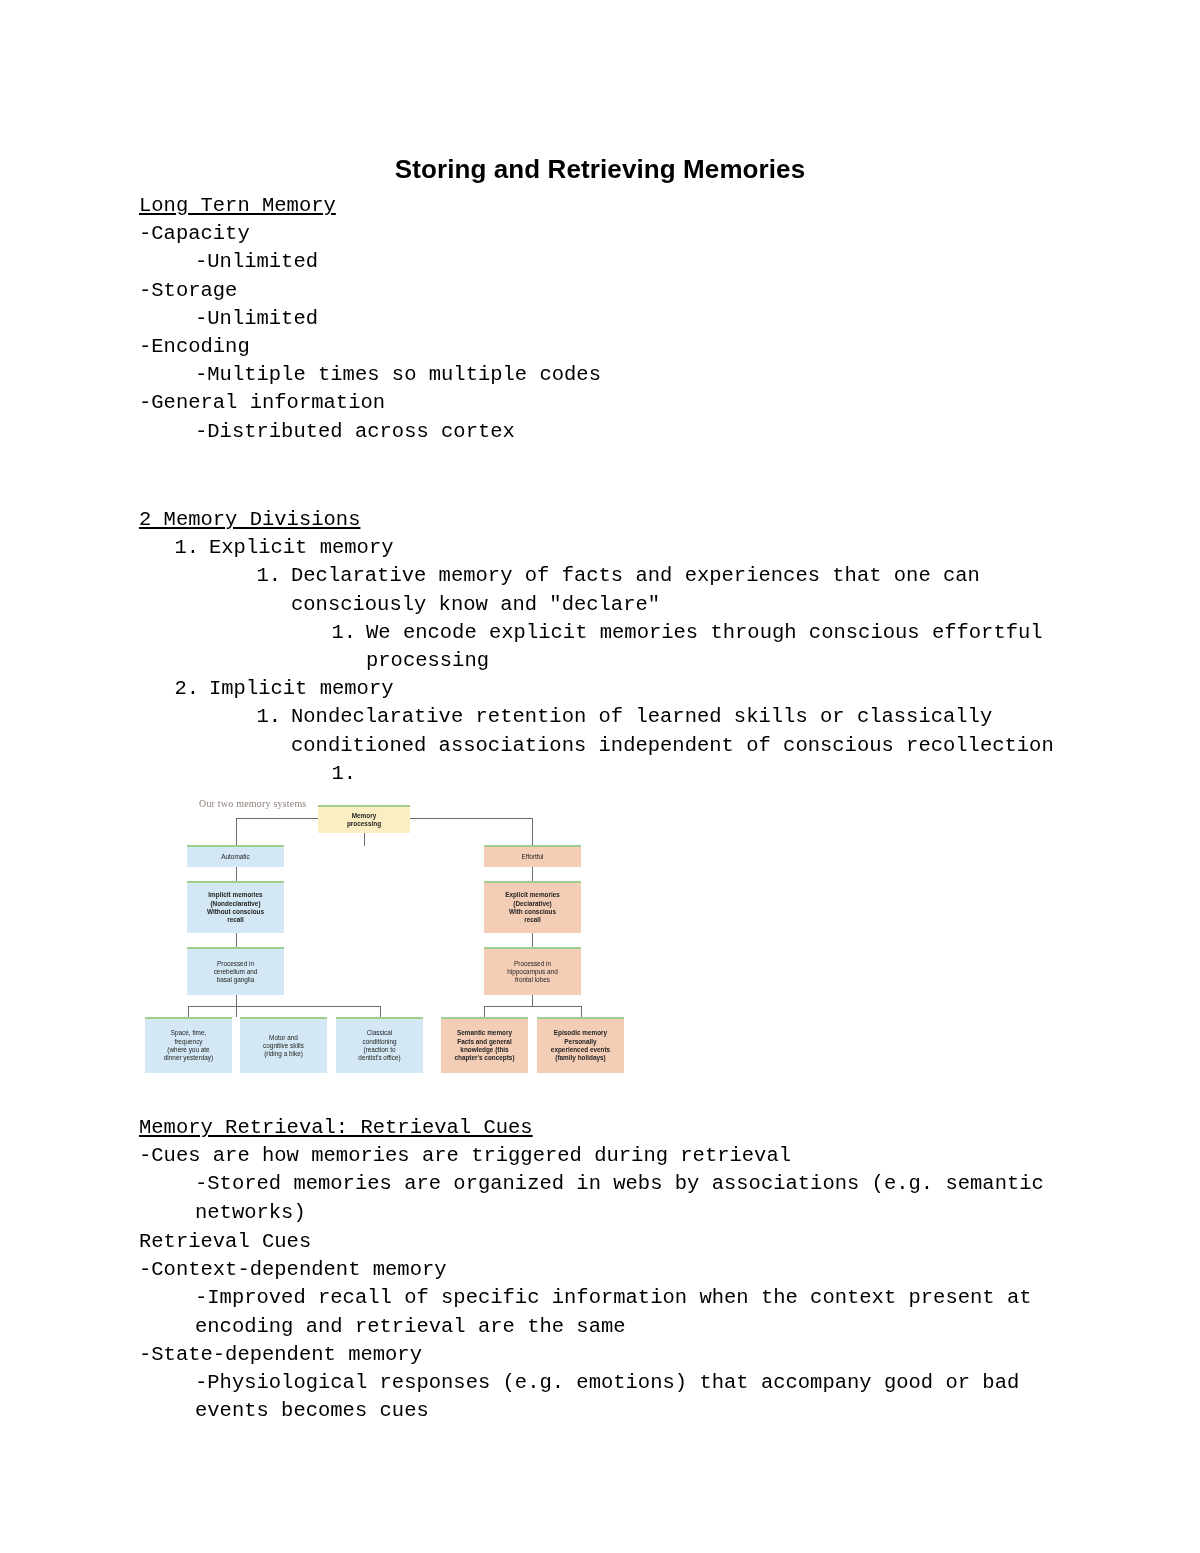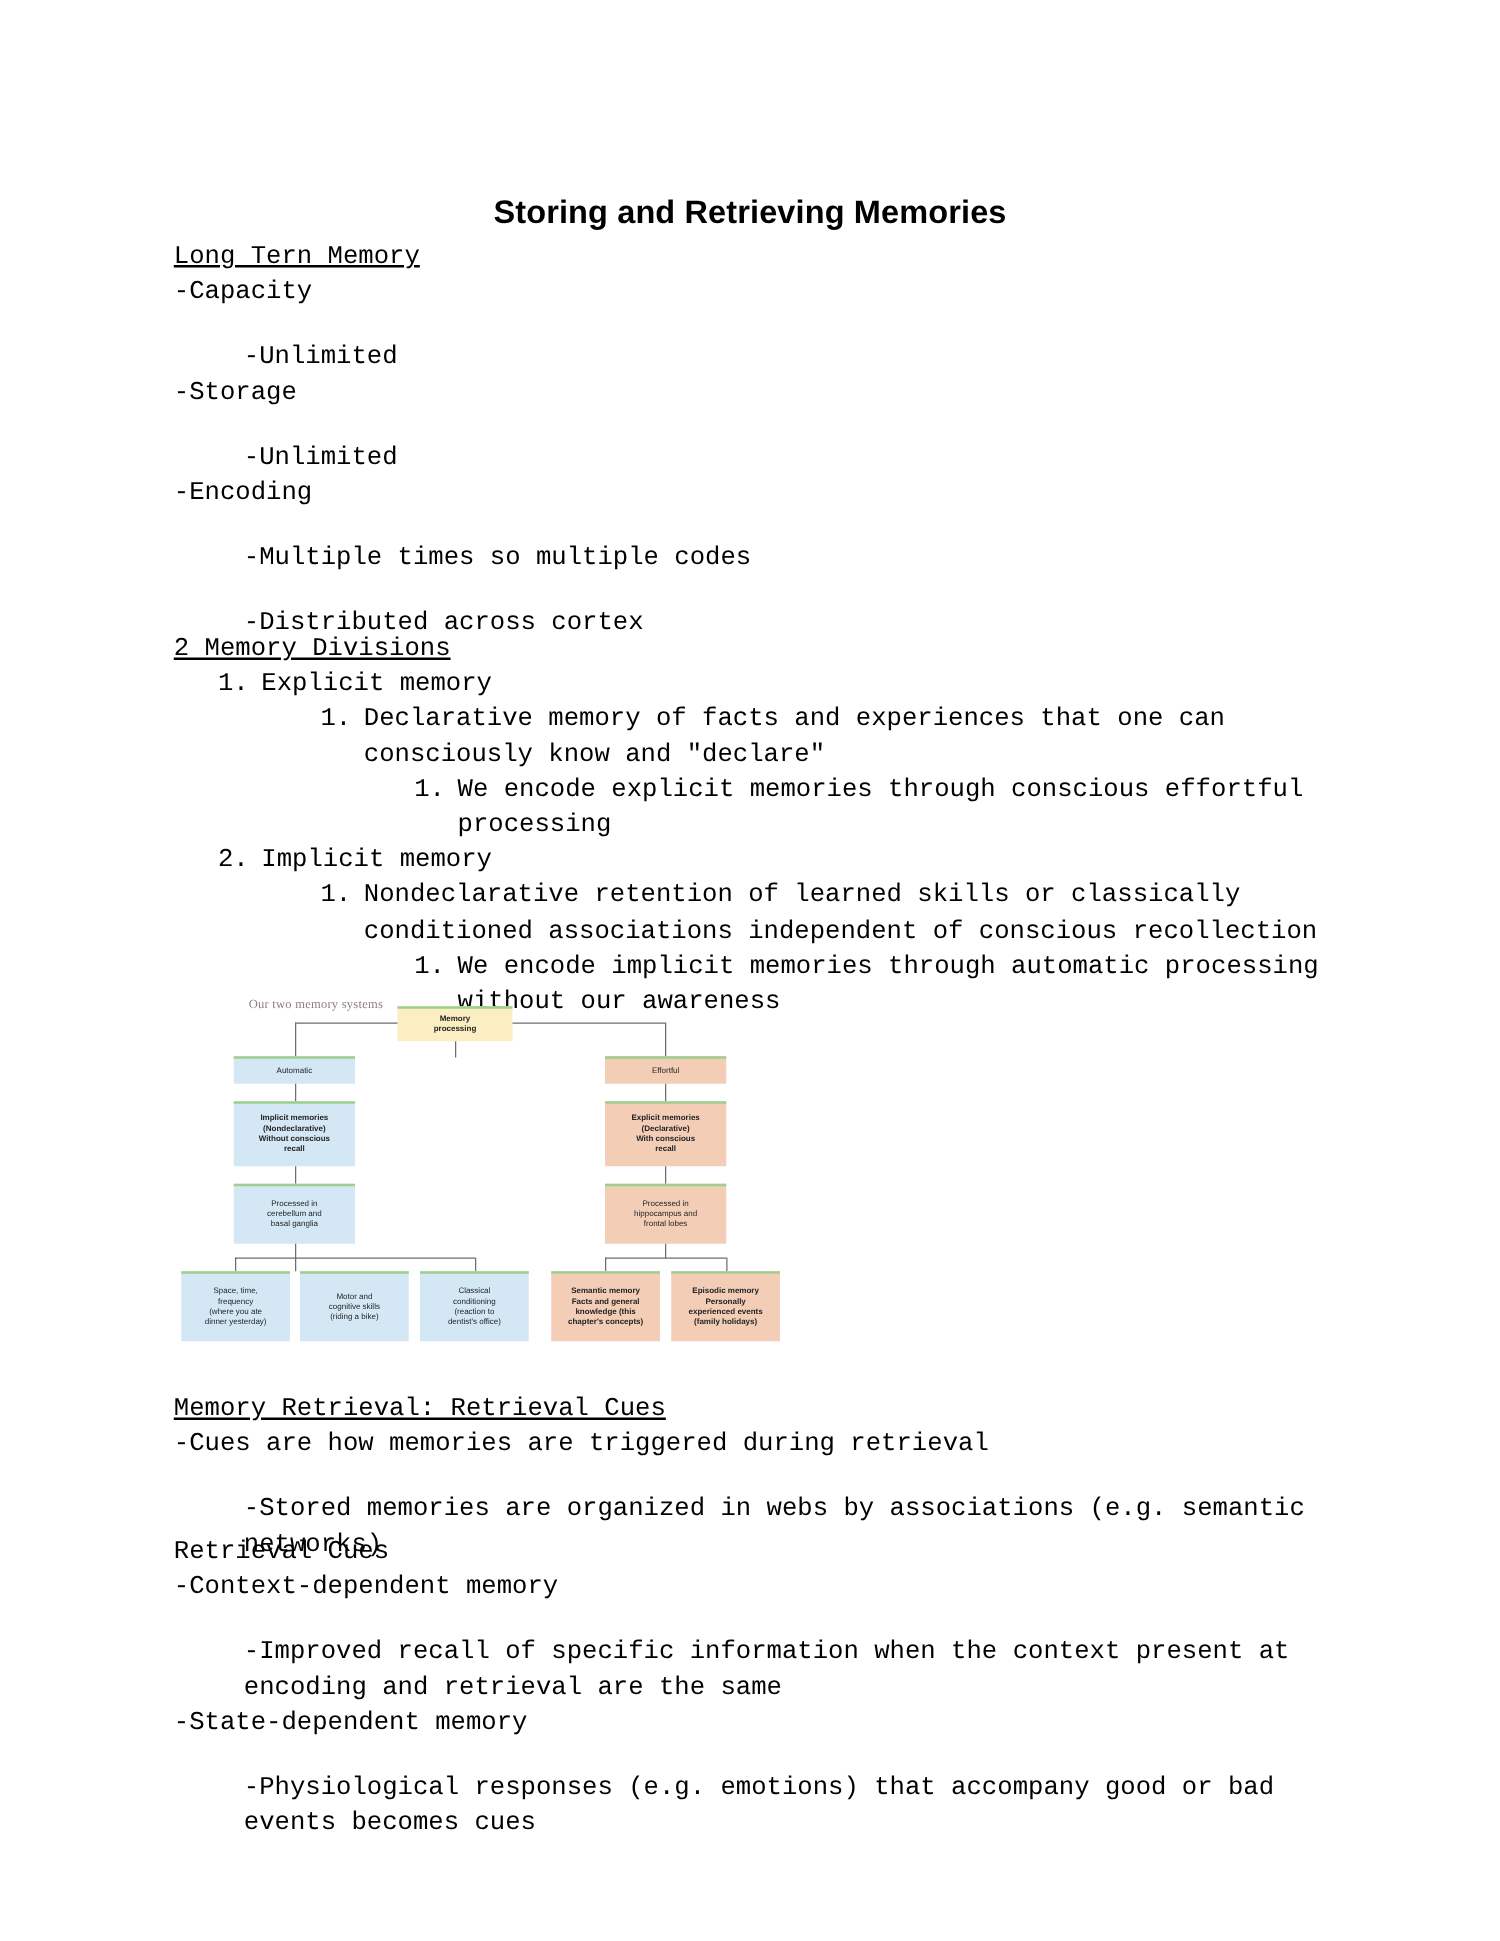--- a/index.html
+++ b/index.html
@@ -40,21 +40,21 @@
     width: 930px;
     font-family: Liberation Mono, monospace;
   }
 
   .line {
     font-size: 20.5px;
     line-height: 28.2px;
     white-space: pre-wrap;
   }
   .u { text-decoration: underline; display: inline-block; }
-  .indent1 { padding-left: 56px; margin-top: 24px; }
+  .indent1 { padding-left: 56px; }
 
   
   .num-row {
     display: flex;
     font-size: 20.5px;
     line-height: 28.2px;
   }
   .num-lvl1 { padding-left: 28px; }
   .num-lvl2 { padding-left: 110px; }
   .num-lvl3 { padding-left: 185px; }
@@ -120,20 +120,21 @@
   <div class="doc-title">Storing and Retrieving Memories</div>
 
   <div class="body-block" style="top:176px;">
     <div class="line"><span class="u">Long Tern Memory</span></div>
     <div class="line">-Capacity</div>
     <div class="line indent1">-Unlimited</div>
     <div class="line">-Storage</div>
     <div class="line indent1">-Unlimited</div>
     <div class="line">-Encoding</div>
     <div class="line indent1">-Multiple times so multiple codes</div>
+    <div class="line">-General information</div>
     <div class="line indent1">-Distributed across cortex</div>
   </div>
 
   <div class="body-block" style="top:490px;">
     <div class="line"><span class="u">2 Memory Divisions</span></div>
 
     <div class="num-row num-lvl1">
       <span class="num-marker">1.</span>
       <span class="num-text">Explicit memory</span>
     </div>
@@ -148,21 +149,20 @@
     <div class="num-row num-lvl1">
       <span class="num-marker">2.</span>
       <span class="num-text">Implicit memory</span>
     </div>
     <div class="num-row num-lvl2">
       <span class="num-marker">1.</span>
       <span class="num-text">Nondeclarative retention of learned skills or classically conditioned associations independent of conscious recollection</span>
     </div>
     <div class="num-row num-lvl3">
       <span class="num-marker">1.</span>
-      <span class="num-text">We encode implicit memories through automatic processing without our awareness</span>
     </div>
   </div>
 
   <div class="diagram">
 
     <div class="dg-caption">Our two memory systems</div>
 
     <div class="node fill-cream" style="left:178px; top:9px; width:92px; height:28px;">Memory<br>processing</div>
 
     <div class="conn v" style="left:224px; top:37px; height:13px;"></div>

